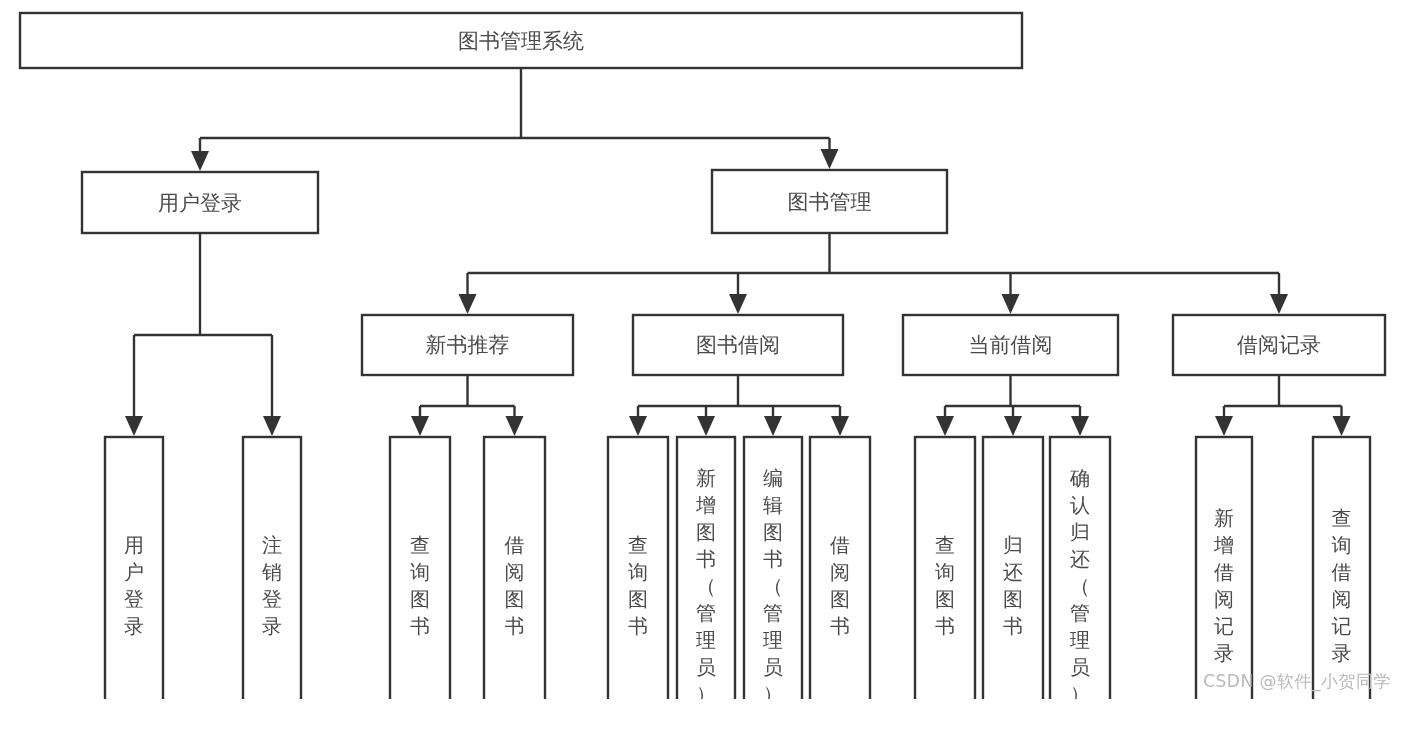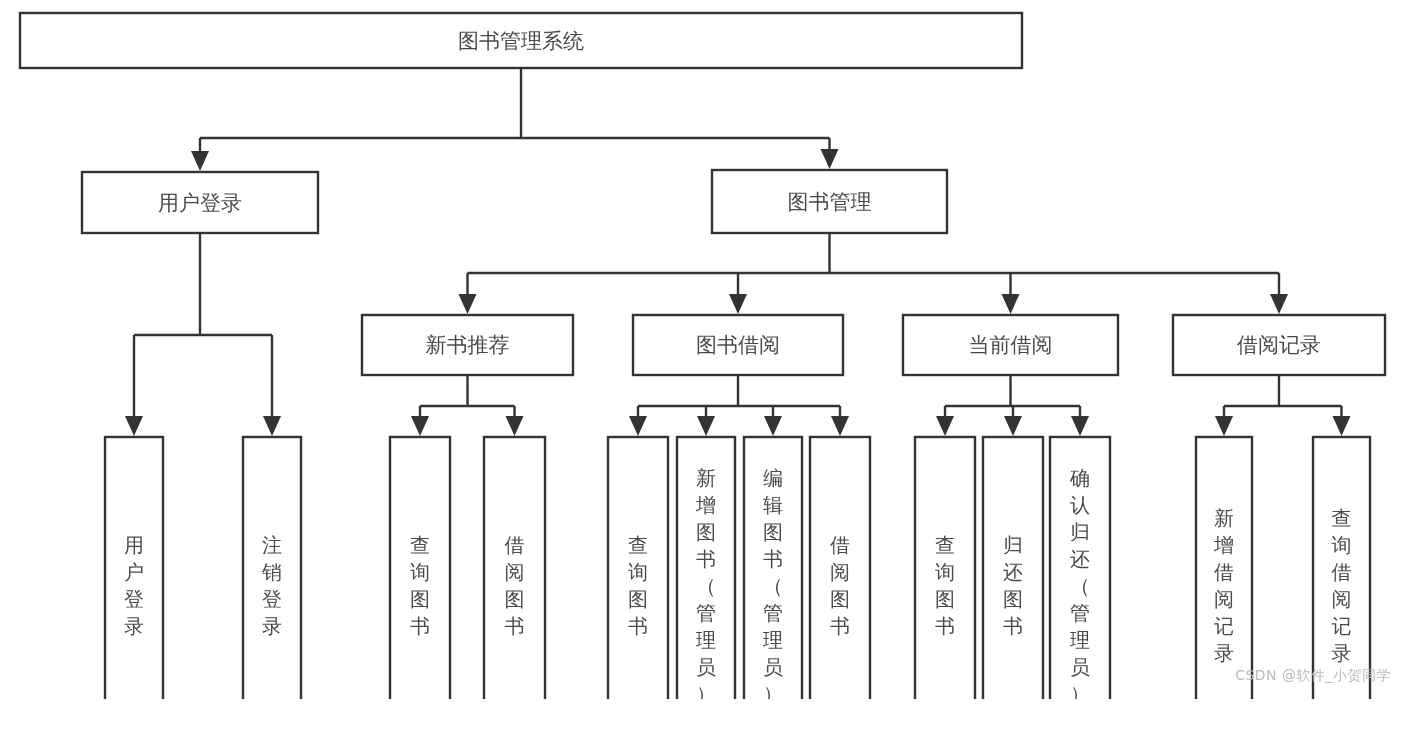--- a/index.html
+++ b/index.html
@@ -48,23 +48,23 @@
     text-anchor: middle;
     dominant-baseline: middle;
     white-space: pre;
   }
   .node-label.vertical-label {
     font-size: 20px;
   }
   .watermark {
     position: absolute;
     right: 14px;
-    bottom: 14px;
+    bottom: 6px;
     font-family: "DejaVu Sans", "Liberation Sans", sans-serif;
-    font-size: 14px;
+    font-size: 17px;
     color: #b9b9b9;
     letter-spacing: 0.5px;
     user-select: none;
     pointer-events: none;
   }
 </style>
 </head>
 <body>
 
 <div id="diagram-root">

